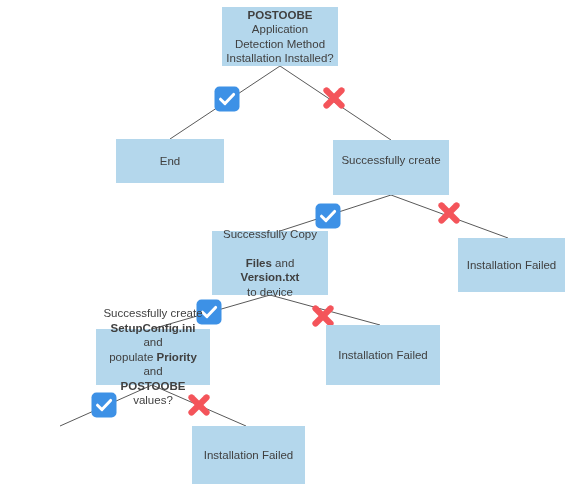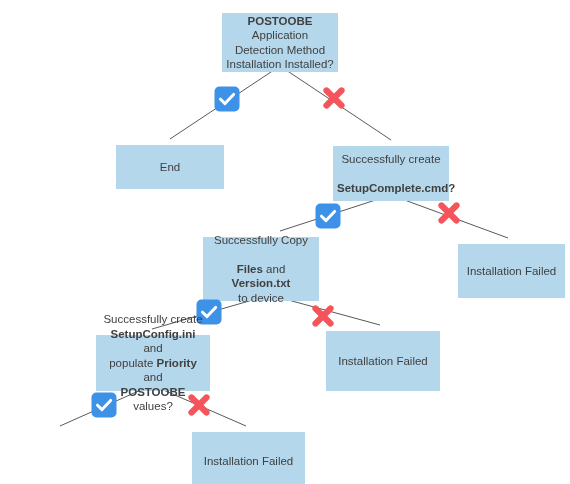--- a/index.html
+++ b/index.html
@@ -30,21 +30,20 @@
     background: #b4d7ec;
     color: #404040;
     display: flex;
     align-items: center;
     justify-content: center;
     text-align: center;
     font-size: 11.5px;
     line-height: 14.5px;
     box-sizing: border-box;
     padding: 8px 4px;
-    margin-top: 6px;
   }
   .node .txt { display: block; width: 100%; }
   .node b { font-weight: bold; }
   .icon {
     position: absolute;
     width: 26px;
     height: 26px;
   }
   .icon svg { display: block; width: 26px; height: 26px; }
 </style>
@@ -91,21 +90,20 @@
   </div>
 
   <div class="node" style="left:116px; top:139px; width:108px; height:44px;">
     <span class="txt">End</span>
   </div>
 
   <div class="node" style="left:333px; top:140px; width:116px; height:55px;">
     <span class="txt">
       <span>Successfully create</span><br>
       <br>
-      <b>SetupComplete.cmd?</b>
     </span>
   </div>
 
   <div class="icon" style="left:315px; top:203px;">
     <svg viewBox="0 0 26 26">
       <rect x="0.5" y="0.5" width="25" height="25" rx="5" ry="5" fill="#3d91e6"></rect>
       <path d="M6.5 13.2 L11 17.6 L19.6 8.4" stroke="#ffffff" stroke-width="3" fill="none" stroke-linecap="round" stroke-linejoin="round"></path>
     </svg>
   </div>
   <div class="icon" style="left:436px; top:200px;">
@@ -114,21 +112,21 @@
         <line x1="5.5" y1="5.5" x2="20.5" y2="20.5"></line>
         <line x1="20.5" y1="5.5" x2="5.5" y2="20.5"></line>
       </g>
     </svg>
   </div>
 
   <div class="node" style="left:458px; top:238px; width:107px; height:54px;">
     <span class="txt">Installation Failed</span>
   </div>
 
-  <div class="node" style="left:203px; top:231px; width:116px; height:64px;">
+  <div class="node" style="left:212px; top:231px; width:116px; height:64px;">
     <span class="txt">
       <span>Successfully Copy</span><br>
       <br>
       <b>Files</b><span> and </span><b>Version.txt</b><br>
       <span>to device</span>
     </span>
   </div>
 
   <div class="icon" style="left:196px; top:299px;">
     <svg viewBox="0 0 26 26">

